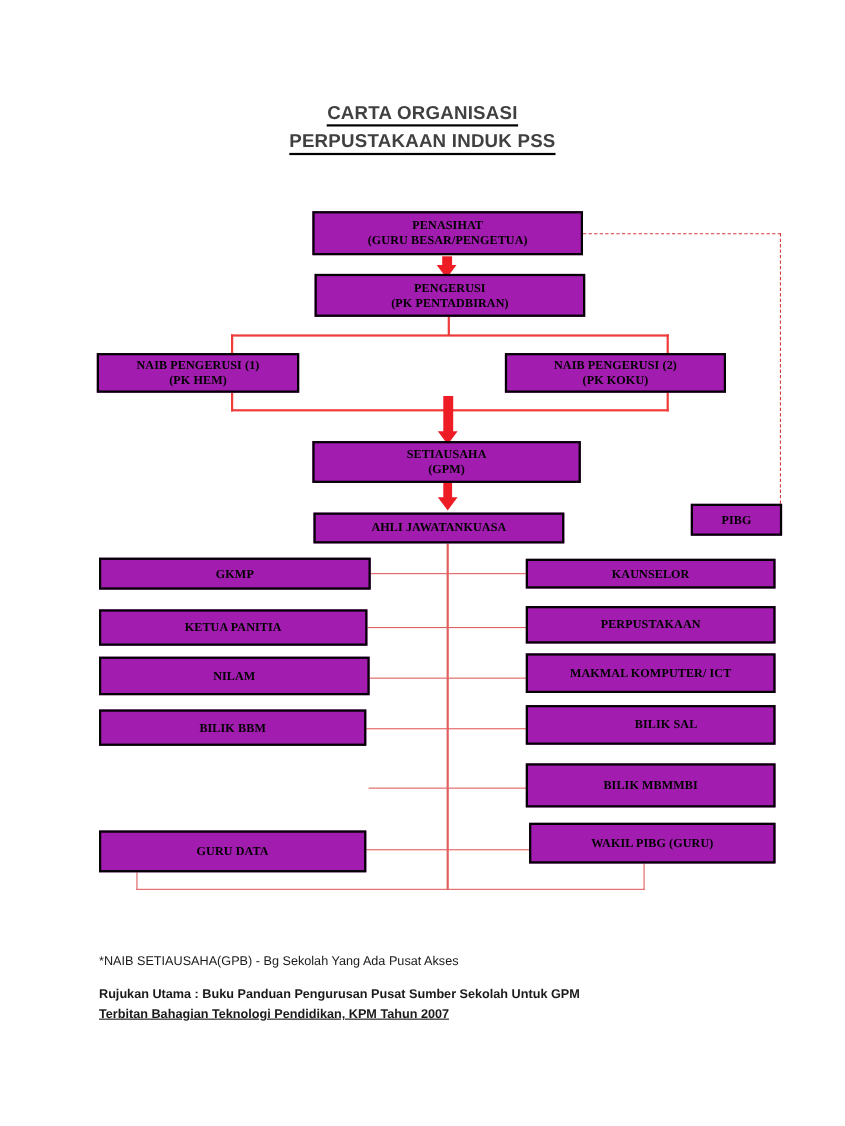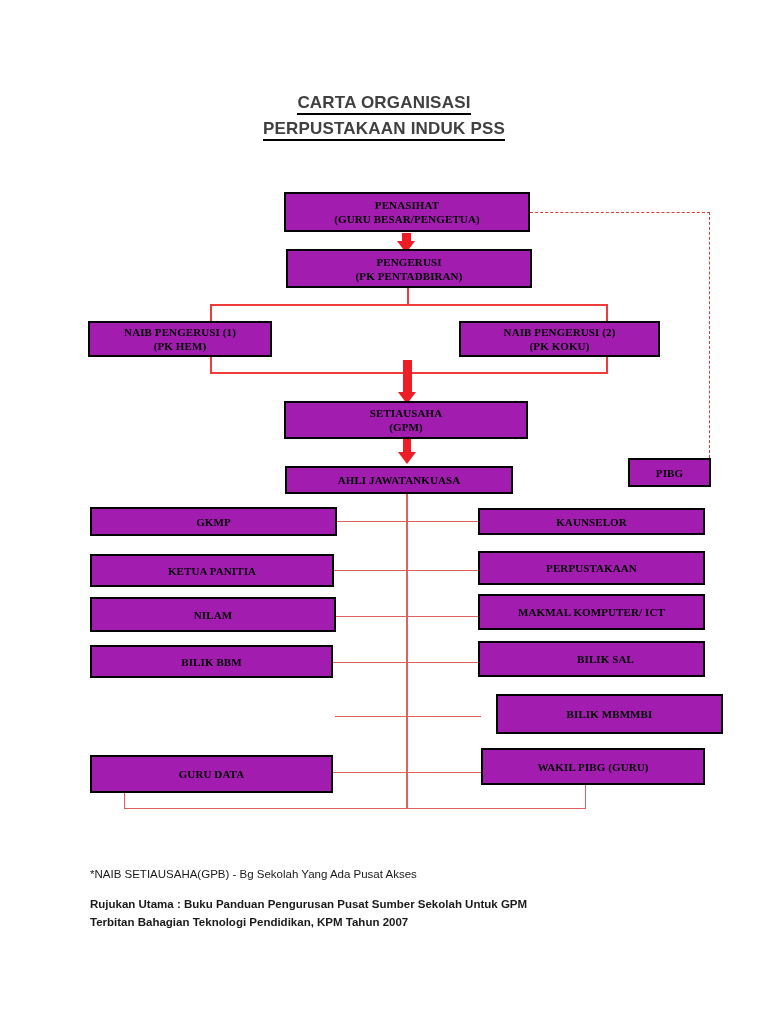--- a/index.html
+++ b/index.html
@@ -233,29 +233,29 @@
   </div>
 
   <div class="node" style="left:478px; top:594px; width:227px; height:36px;">
     <span>MAKMAL KOMPUTER/ ICT</span>
   </div>
 
   <div class="node" style="left:478px; top:641px; width:227px; height:36px;padding-left:28px;">
     <span>BILIK SAL</span>
   </div>
 
-  <div class="node" style="left:478px; top:694px; width:227px; height:40px;margin-left:18px;">
+  <div class="node" style="left:478px; top:694px; width:227px; height:40px;">
     <span>BILIK MBMMBI</span>
   </div>
 
   <div class="node" style="left:481px; top:748px; width:224px; height:37px;">
     <span>WAKIL PIBG (GURU)</span>
   </div>
 
   <div class="conn thin" style="left:124px; top:793px; width:1.4px; height:16px;"></div>
   <div class="conn thin" style="left:585px; top:785px; width:1.4px; height:24px;"></div>
   <div class="conn thin" style="left:124px; top:808px; width:462px; height:1.4px;"></div>
 
   <div class="footnote" style="left:90px; top:866px;">*NAIB SETIAUSAHA(GPB) - Bg Sekolah Yang Ada Pusat Akses</div>
   <div class="footnote bold" style="left:90px; top:896px;">Rujukan Utama : Buku Panduan Pengurusan Pusat Sumber Sekolah Untuk GPM</div>
-  <div class="footnote bold" style="left:90px; top:914px;">Terbitan Bahagian Teknologi Pendidikan, KPM Tahun 2007</div>
+  <div class="footnote bold" style="left:90px; top:914px;text-decoration:underline;">Terbitan Bahagian Teknologi Pendidikan, KPM Tahun 2007</div>
 
 </div>
 
 </body></html>

